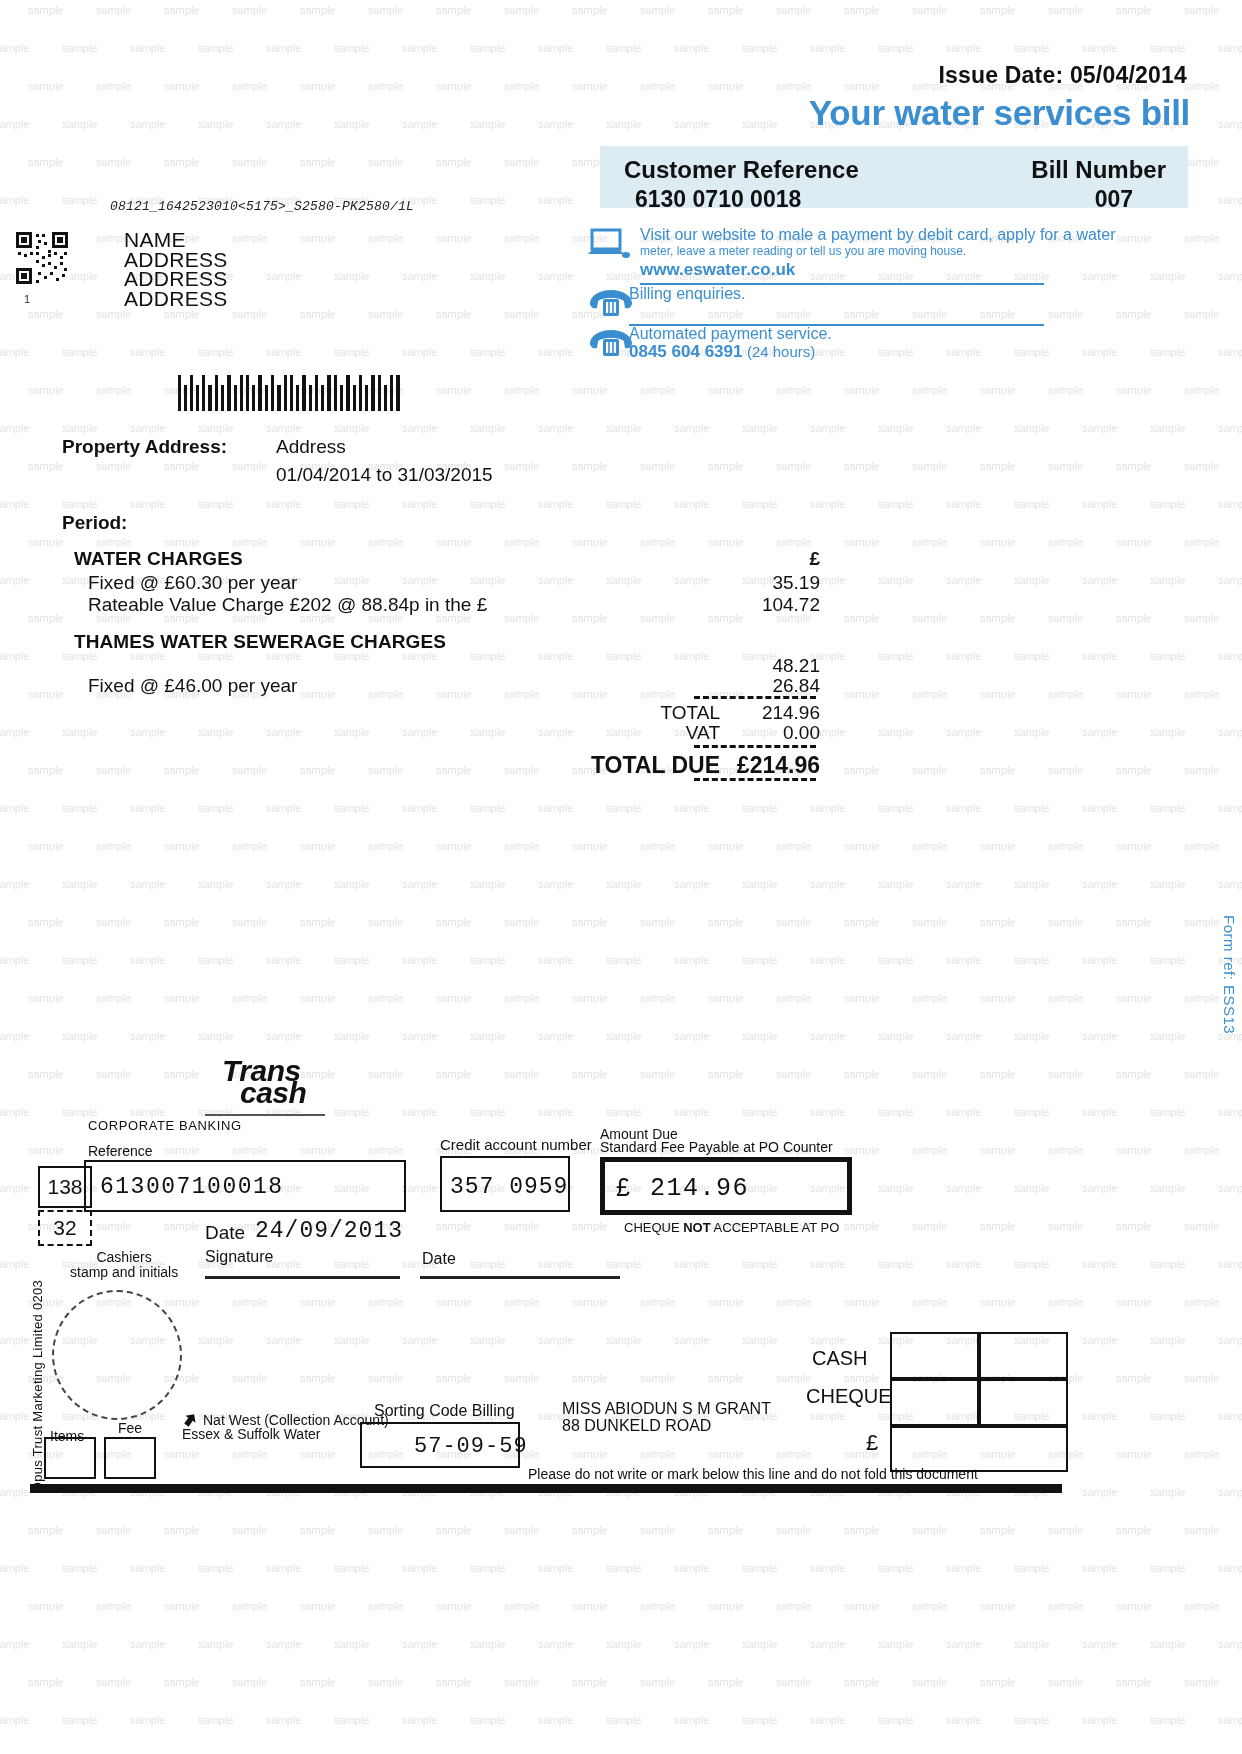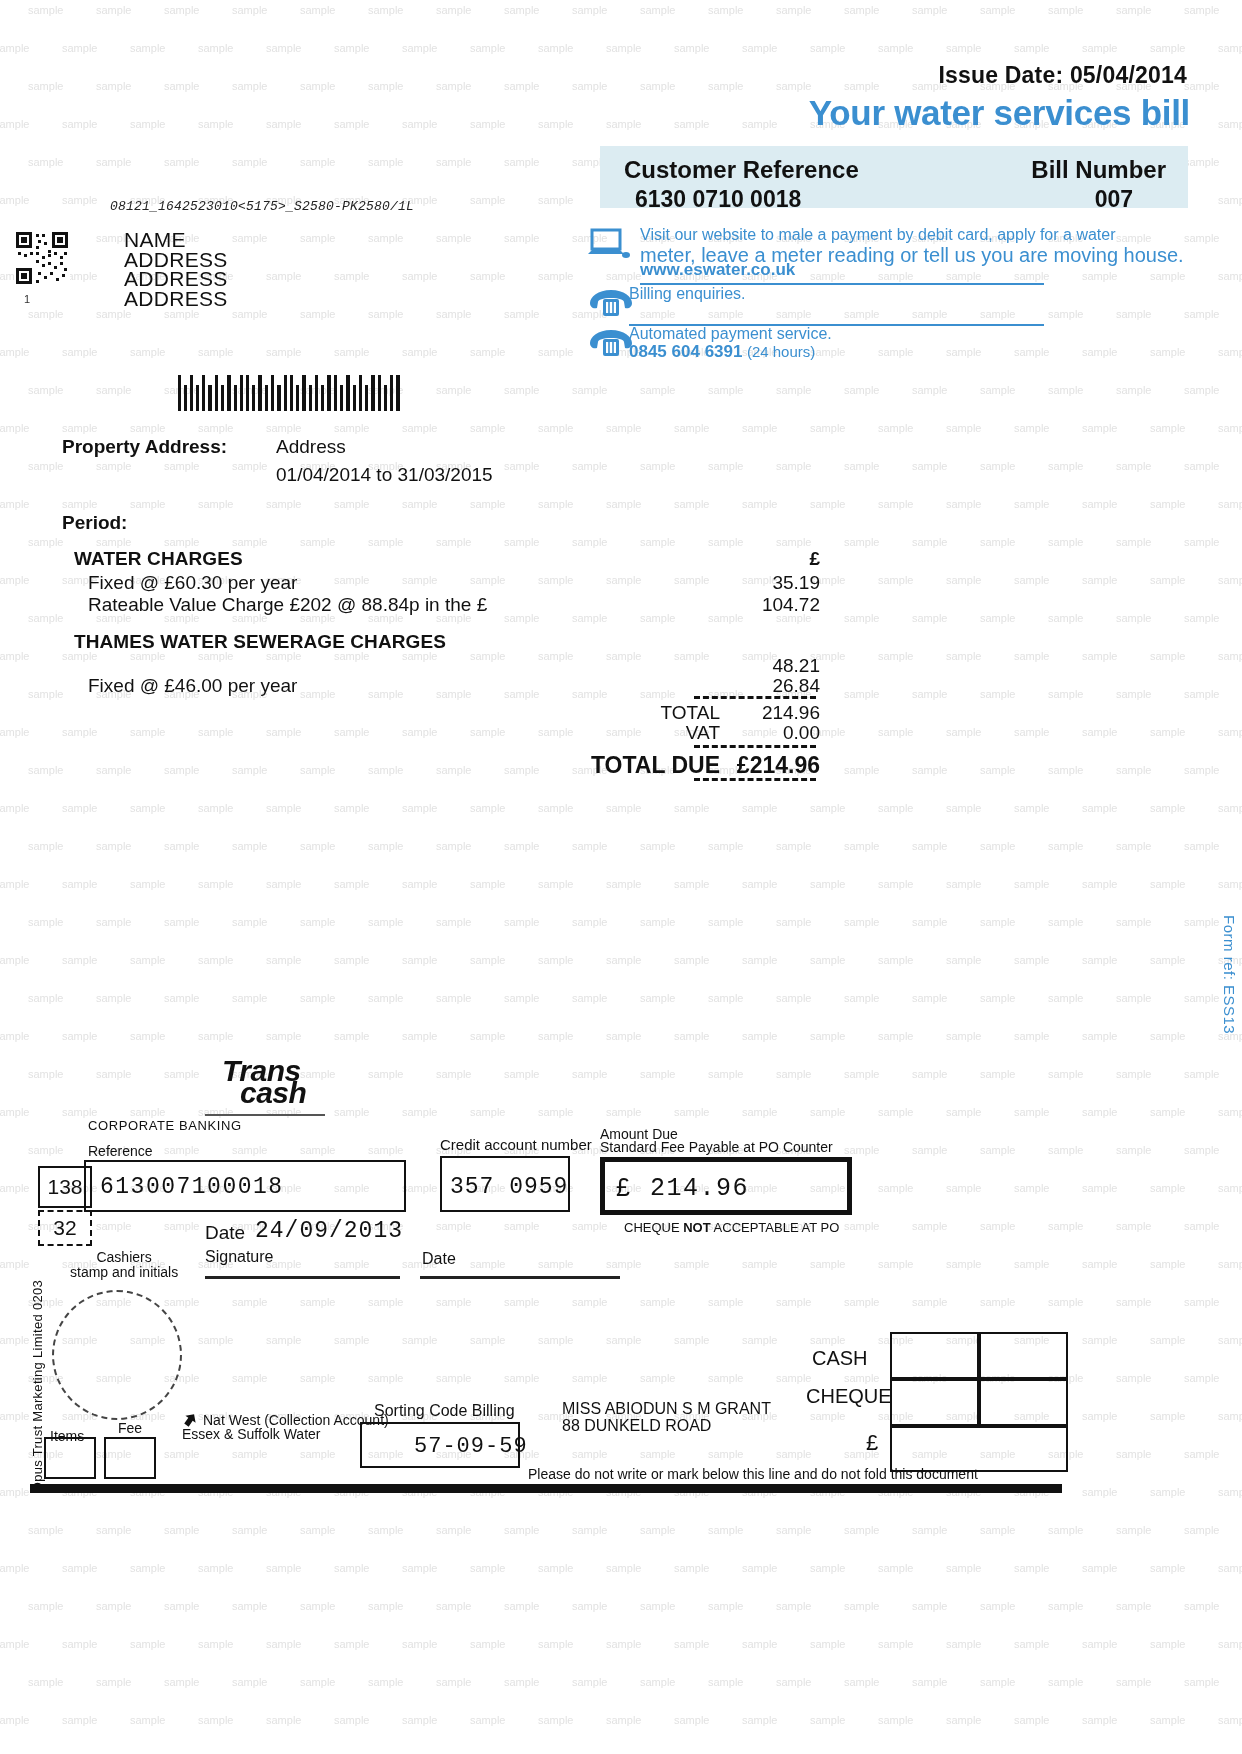--- a/index.html
+++ b/index.html
@@ -1086,21 +1086,21 @@
   </div>
 
   <div class="icon-laptop">
     <svg viewBox="0 0 42 34" width="42" height="34">
       <rect x="4" y="2" width="28" height="19" fill="none" stroke="#3b8fd0" stroke-width="3"></rect>
       <path d="M0 26 L36 26 L32 22 L4 22 Z" fill="#3b8fd0"></path>
       <ellipse cx="38" cy="27" rx="4" ry="3" fill="#3b8fd0"></ellipse>
     </svg>
   </div>
   <div class="abs contact-text" style="left:640px; top:226px; font-size:16px;">Visit our website to male a payment by debit card, apply for a water</div>
-  <div class="abs contact-text" style="left:640px; top:244px; font-size:20px;">meter, leave a meter reading or tell us you are moving house.</div>
+  <div class="abs contact-text" style="left:640px; top:244px; font-size:12px;">meter, leave a meter reading or tell us you are moving house.</div>
   <div class="abs contact-text" style="left:640px; top:260px; font-size:17px; font-weight:bold;">www.eswater.co.uk</div>
   <div class="rule" style="left:640px; top:283px; width:404px;"></div>
 
   <div class="icon-phone" style="left:588px; top:288px;">
     <svg viewBox="0 0 46 30" width="46" height="30">
       <path d="M23 2 C10 2 2 9 2 15 C2 19 5 21 9 20 L10 14 C10 12 15 10 23 10 C31 10 36 12 36 14 L37 20 C41 21 44 19 44 15 C44 9 36 2 23 2 Z" fill="#3b8fd0"></path>
       <rect x="15" y="11" width="16" height="17" rx="2" fill="#3b8fd0"></rect>
       <rect x="18" y="14" width="10" height="11" fill="#ffffff"></rect>
       <line x1="21" y1="14" x2="21" y2="25" stroke="#3b8fd0" stroke-width="1.6"></line>
       <line x1="25" y1="14" x2="25" y2="25" stroke="#3b8fd0" stroke-width="1.6"></line>

